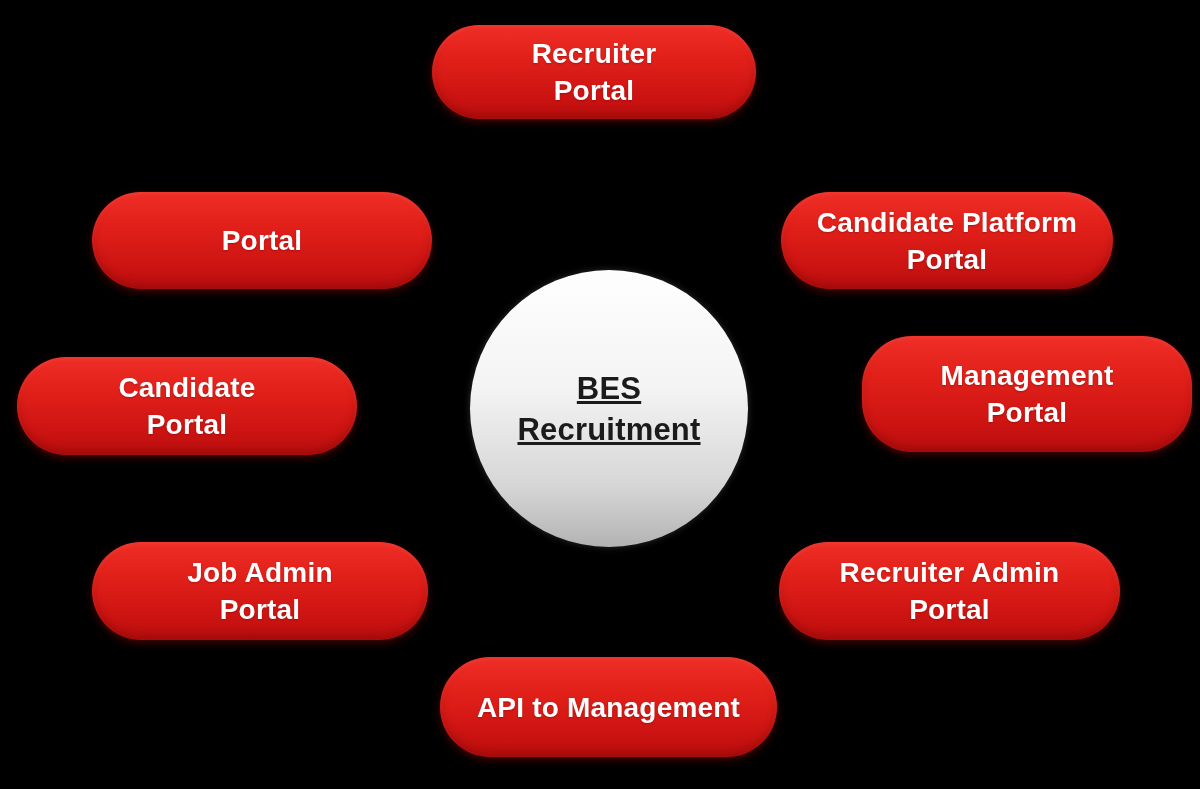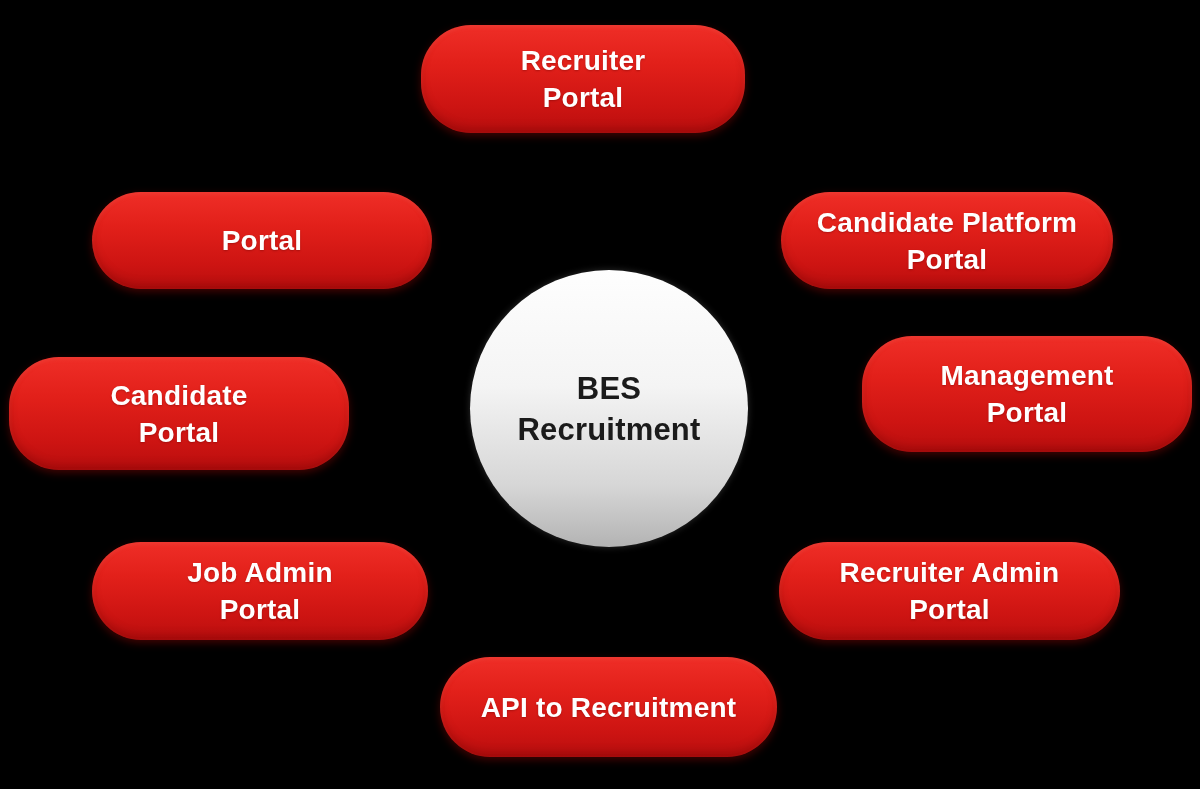--- a/index.html
+++ b/index.html
@@ -43,33 +43,34 @@
     height: 277px;
     border-radius: 50%;
     background: linear-gradient(180deg, #fefefe 0%, #f4f4f4 42%, #d6d6d6 78%, #b3b3b3 100%);
     box-shadow: 0 0 7px rgba(255, 255, 255, 0.18);
     display: flex;
     flex-direction: column;
     align-items: center;
     justify-content: center;
     text-align: right;
     color: #1b1b1b;
+    text-decoration: underline;
   }
   .center-circle span {
     display: block;
     font-size: 31px;
     font-weight: 700;
     line-height: 41px;
     letter-spacing: 0.2px;
   }
   
-  .pos-recruiter        { left: 421px; top: 25px;  width: 324px; height: 108px; }
+  .pos-recruiter        { left: 432px; top: 25px;  width: 324px; height: 94px; }
   .pos-corporate-hr     { left: 92px;  top: 192px; width: 340px; height: 97px; }
   .pos-cand-sourcing    { left: 781px; top: 192px; width: 332px; height: 97px; }
-  .pos-candidate        { left: 9px;   top: 357px; width: 340px; height: 113px; }
+  .pos-candidate        { left: 17px;   top: 357px; width: 340px; height: 98px; }
   .pos-management       { left: 862px; top: 336px; width: 330px; height: 116px; }
   .pos-job-board        { left: 92px;  top: 542px; width: 336px; height: 98px; }
   .pos-recruiter-admin  { left: 779px; top: 542px; width: 341px; height: 98px; }
   .pos-api-db           { left: 440px; top: 657px; width: 337px; height: 100px; }
 </style>
 </head>
 <body>
 
 <div class="stage">
 
@@ -101,21 +102,21 @@
     <span>Job Admin</span>
     <span>Portal</span>
   </div>
 
   <div class="pill pos-recruiter-admin">
     <span>Recruiter Admin</span>
     <span>Portal</span>
   </div>
 
   <div class="pill pos-api-db">
-    <span>API to Recruitment</span>
+    <span>API to Management</span>
   </div>
 
   <div class="center-circle">
     <span>BES</span>
     <span>Recruitment</span>
   </div>
 
 </div>
 
 </body></html>

